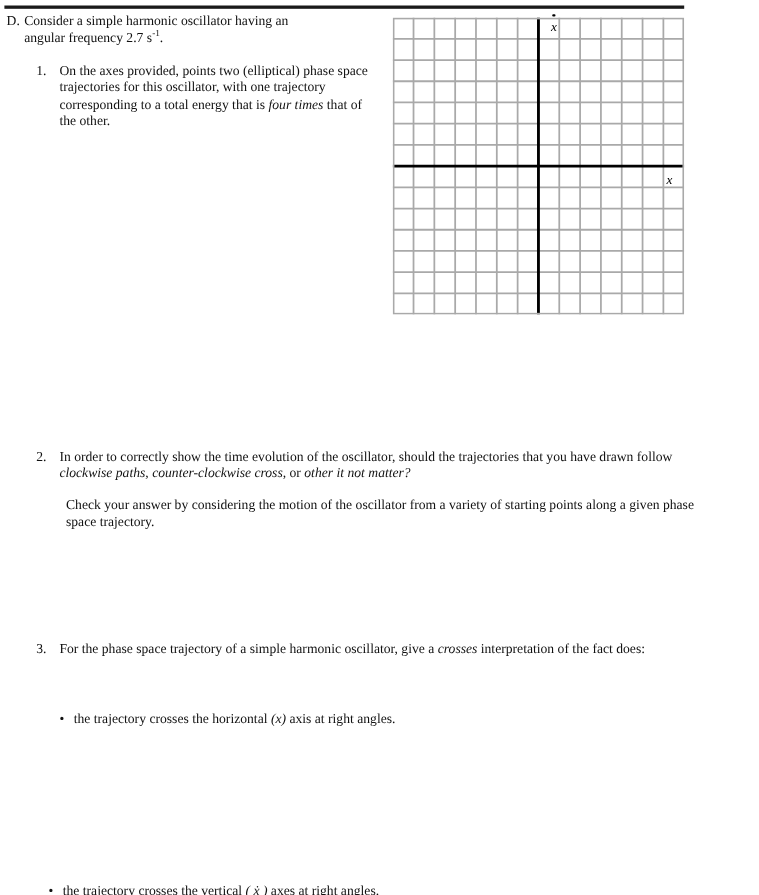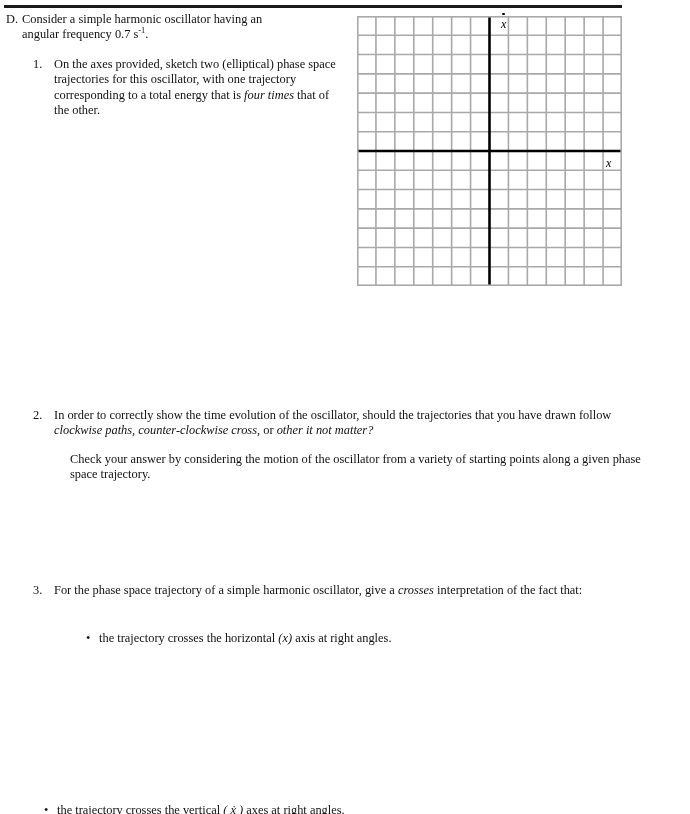--- a/index.html
+++ b/index.html
@@ -61,37 +61,37 @@
   
   #q1-marker { left: 33px; top: 57px; }
   #q1-text   { left: 54px; top: 57px; width: 285px; }
 
   
   #q1-follow { left: 54px; top: 205px; width: 272px; }
 
   
   #q2-marker { left: 33px; top: 408px; }
   #q2-text   { left: 54px; top: 408px; width: 588px; }
-  #q2-follow { left: 70px; top: 452px; width: 578px; }
+  #q2-follow { left: 60px; top: 452px; width: 578px; }
 
   
   #q3-marker { left: 33px; top: 583px; }
   #q3-text   { left: 54px; top: 583px; width: 580px; }
 
   .bullet-line {
     position: absolute;
     font-size: 12.4px;
     line-height: 15.4px;
     white-space: nowrap;
   }
   .bullet-line .dot {
     display: inline-block;
     width: 13px;
   }
-  #q3-b1 { left: 54px; top: 631px; margin-left: 32px; }
+  #q3-b1 { left: 54px; top: 646px; }
   #q3-b2 { left: 44px; top: 760px; margin-top: 43px; }
 
   
   .grid-wrap {
     position: absolute;
     left: 357px;
     top: 16px;
     width: 265px;
     height: 270px;
   }
@@ -138,27 +138,27 @@
 
 <div class="page">
 
   <div class="top-rule"></div>
 
   <div class="marker" id="d-marker">D.</div>
 
   <div class="blk" id="d-text">
     <span>Consider a simple harmonic oscillator having an</span>
     <br>
-    <span>angular frequency 0.7 s</span><sup>-1</sup><span>.</span>
+    <span>angular frequency 2.7 s</span><sup>-1</sup><span>.</span>
   </div>
 
   <div class="marker" id="q1-marker">1.</div>
 
   <div class="blk" id="q1-text">
-    <span>On the axes provided, sketch two (elliptical) phase space trajectories for this oscillator, with one trajectory corresponding to a total energy that is </span><em>four times</em><span> that of the other.</span>
+    <span>On the axes provided, points two (elliptical) phase space trajectories for this oscillator, with one trajectory corresponding to a total energy that is </span><em>four times</em><span> that of the other.</span>
   </div>
 
 
   <div class="grid-wrap">
     <svg class="grid-canvas" viewBox="0 0 265 270" preserveAspectRatio="none">
       <g id="minor-grid" stroke="#a9a9a9" stroke-width="1.6" fill="none">
           <line x1="18.93" y1="0" x2="18.93" y2="270"></line>
           <line x1="37.86" y1="0" x2="37.86" y2="270"></line>
           <line x1="56.79" y1="0" x2="56.79" y2="270"></line>
           <line x1="75.71" y1="0" x2="75.71" y2="270"></line>
@@ -201,21 +201,21 @@
 
   <div class="blk" id="q2-text">
     <span>In order to correctly show the time evolution of the oscillator, should the trajectories that you have drawn follow </span><em>clockwise paths,</em><em> counter-clockwise cross,</em><span> or </span><em>other it not matter?</em>
   </div>
 
   <div class="blk" id="q2-follow">Check your answer by considering the motion of the oscillator from a variety of starting points along a given phase space trajectory.</div>
 
   <div class="marker" id="q3-marker">3.</div>
 
   <div class="blk" id="q3-text">
-    <span>For the phase space trajectory of a simple harmonic oscillator, give a </span><em>crosses</em><span> interpretation of the fact that:</span>
+    <span>For the phase space trajectory of a simple harmonic oscillator, give a </span><em>crosses</em><span> interpretation of the fact does:</span>
   </div>
 
   <div class="bullet-line" id="q3-b1">
     <span class="dot">•</span><span>the trajectory crosses the horizontal </span><em>(x)</em><span> axis at right angles.</span>
   </div>
 
   <div class="bullet-line" id="q3-b2">
     <span class="dot">•</span><span>the trajectory crosses the vertical </span><em>( ẋ )</em><span> axes at right angles.</span>
   </div>
 

